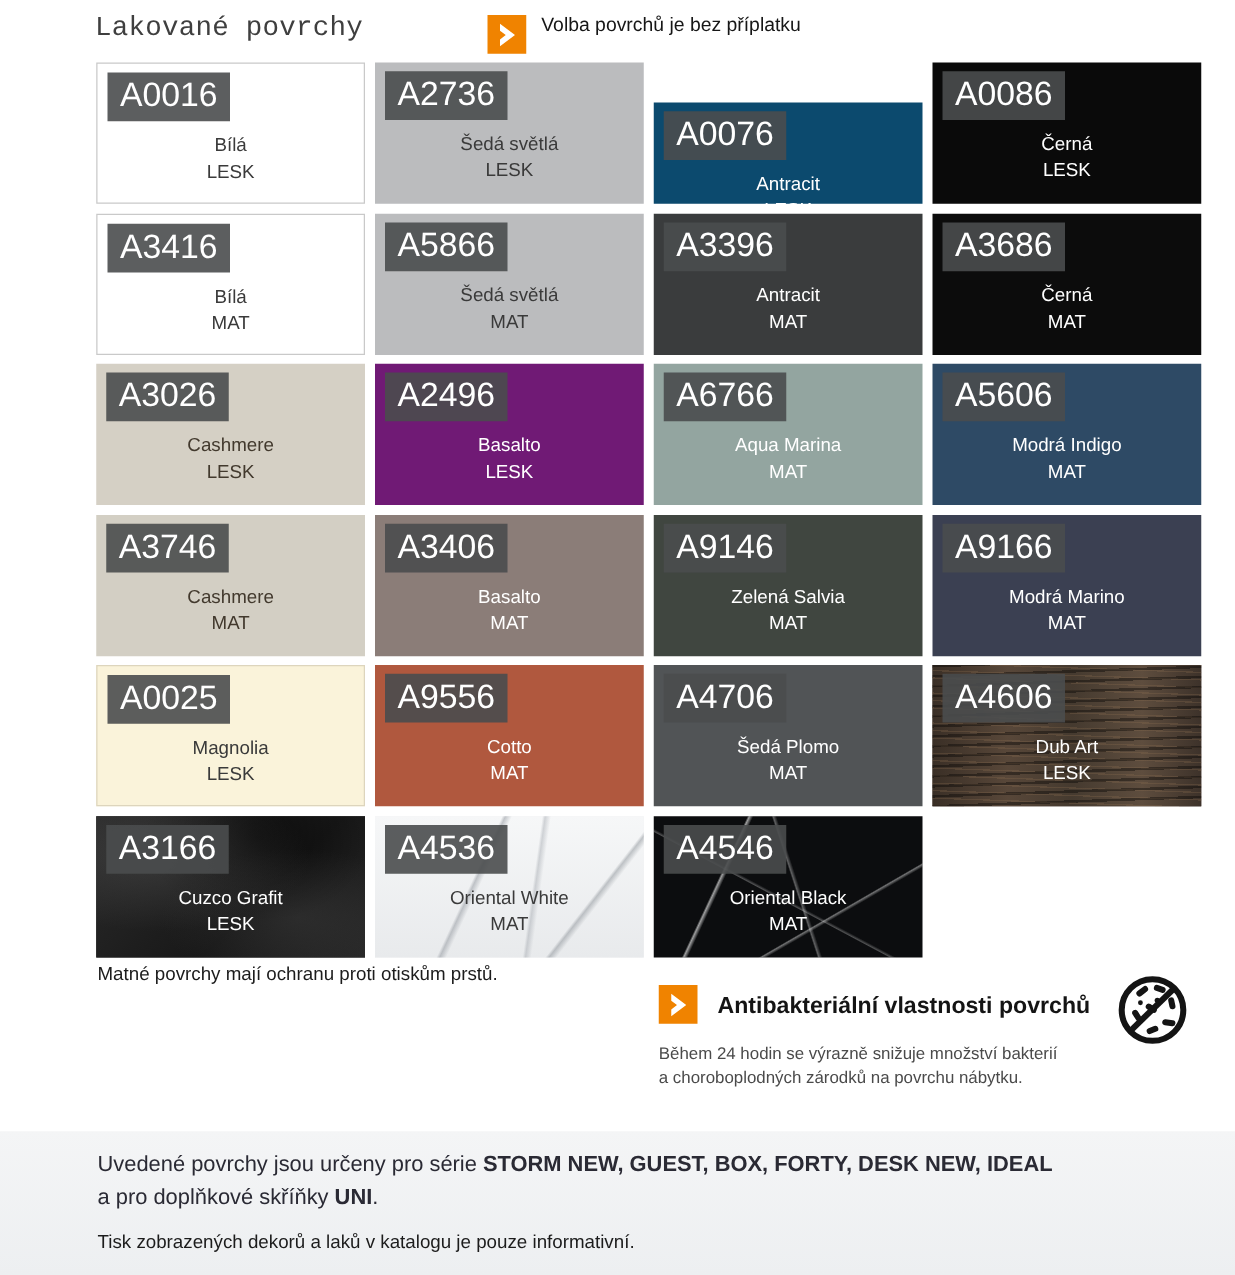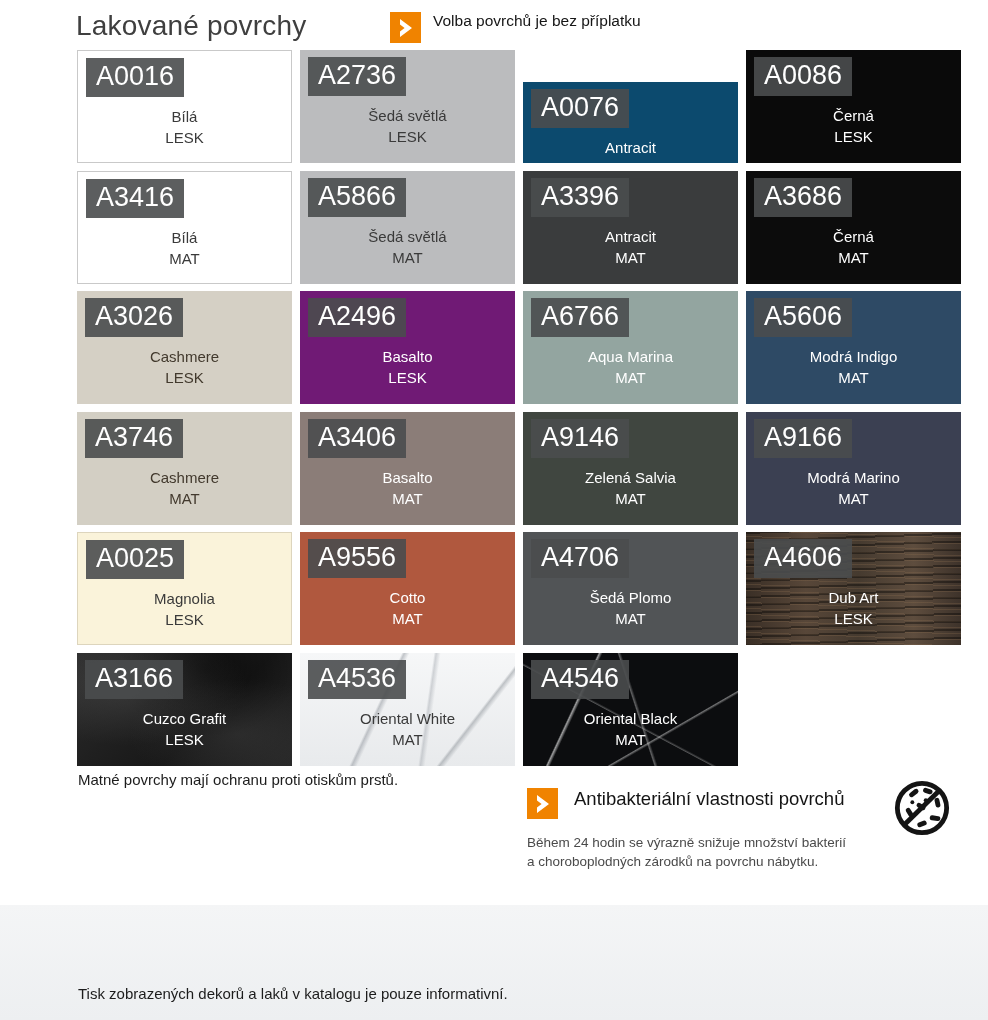--- a/index.html
+++ b/index.html
@@ -3,21 +3,21 @@
 <meta charset="utf-8">
 <style>
   * { margin:0; padding:0; box-sizing:border-box; }
   html,body { background:#fff; }
   body {
     width:988px; height:1020px; position:relative; overflow:hidden;
     font-family:"Liberation Sans", sans-serif; color:#1d1d1b;
   }
   .page-title {
     position:absolute; left:76px; top:10px;
-    font-size:28px; font-weight:300; color:#3f3f3f; letter-spacing:.2px;
+    font-size:22px; font-weight:300; color:#3f3f3f; letter-spacing:.2px;font-family:Liberation Mono, monospace;
   }
   .top-note { position:absolute; left:390px; top:12px; display:flex; align-items:flex-start; gap:12px; }
   .arrow-box { width:31px; height:31px; background:#f08300; display:inline-flex; align-items:center; justify-content:center; flex:0 0 auto; }
   .top-note .note-text { font-size:15.5px; color:#161616; }
 
   .grid {
     position:absolute; left:77px; top:50px;
     display:grid; grid-template-columns:repeat(4,215px);
     grid-auto-rows:113px; gap:7.5px 8px;
   }
@@ -58,21 +58,21 @@
     background-image:
       linear-gradient(115deg, transparent 28%, rgba(255,255,255,.6) 28.6%, transparent 29.8%),
       linear-gradient(72deg, transparent 52%, rgba(255,255,255,.35) 52.5%, transparent 53.6%),
       linear-gradient(150deg, transparent 68%, rgba(255,255,255,.42) 68.5%, transparent 69.6%),
       linear-gradient(28deg, transparent 44%, rgba(255,255,255,.28) 44.4%, transparent 45.4%);
   }
 
   .matte-note { position:absolute; left:78px; top:771px; font-size:15px; color:#1c1c1c; }
 
   .anti { position:absolute; left:527px; top:788px; width:440px; }
-  .anti-head { display:flex; gap:16px; }
+  .anti-head { display:flex; align-items:center; gap:16px;font-weight:bold; }
   .anti-head .anti-title { font-size:18.5px; color:#141414; }
   .anti-text { margin-top:15px; font-size:13.5px; line-height:1.38; color:#4a4a4a; }
   .bacteria { position:absolute; left:893px; top:779px; }
 
   .footer-box {
     position:absolute; left:0; top:905px; width:988px; height:115px;
     background:linear-gradient(180deg,#f4f5f6,#edeff1);
   }
   .footer-series { position:absolute; left:78px; top:13px; font-size:17.5px; color:#2a2a34; line-height:1.5; }
   .footer-series b { font-weight:bold; }
@@ -241,14 +241,18 @@
       <rect x="25" y="44" width="10" height="5" rx="2.5" transform="rotate(-22 30 46.5)"></rect>
       <rect x="12" y="32" width="10" height="5" rx="2.5" transform="rotate(58 17 34.5)"></rect>
       <rect x="24" y="26" width="10" height="5" rx="2.5" transform="rotate(32 29 28.5)"></rect>
       <circle cx="34" cy="22" r="2.2"></circle>
       <circle cx="20" cy="24" r="2"></circle>
     </g>
   </svg>
 </span>
 
 <div class="footer-box">
+  <div class="footer-series">
+    <span>Uvedené povrchy jsou určeny pro série </span><b>STORM NEW, GUEST, BOX, FORTY, DESK NEW, IDEAL</b><br>
+    <span>a pro doplňkové skříňky </span><b>UNI</b><span>.</span>
+  </div>
   <div class="footer-info">Tisk zobrazených dekorů a laků v katalogu je pouze informativní.</div>
 </div>
 
 </body></html>

